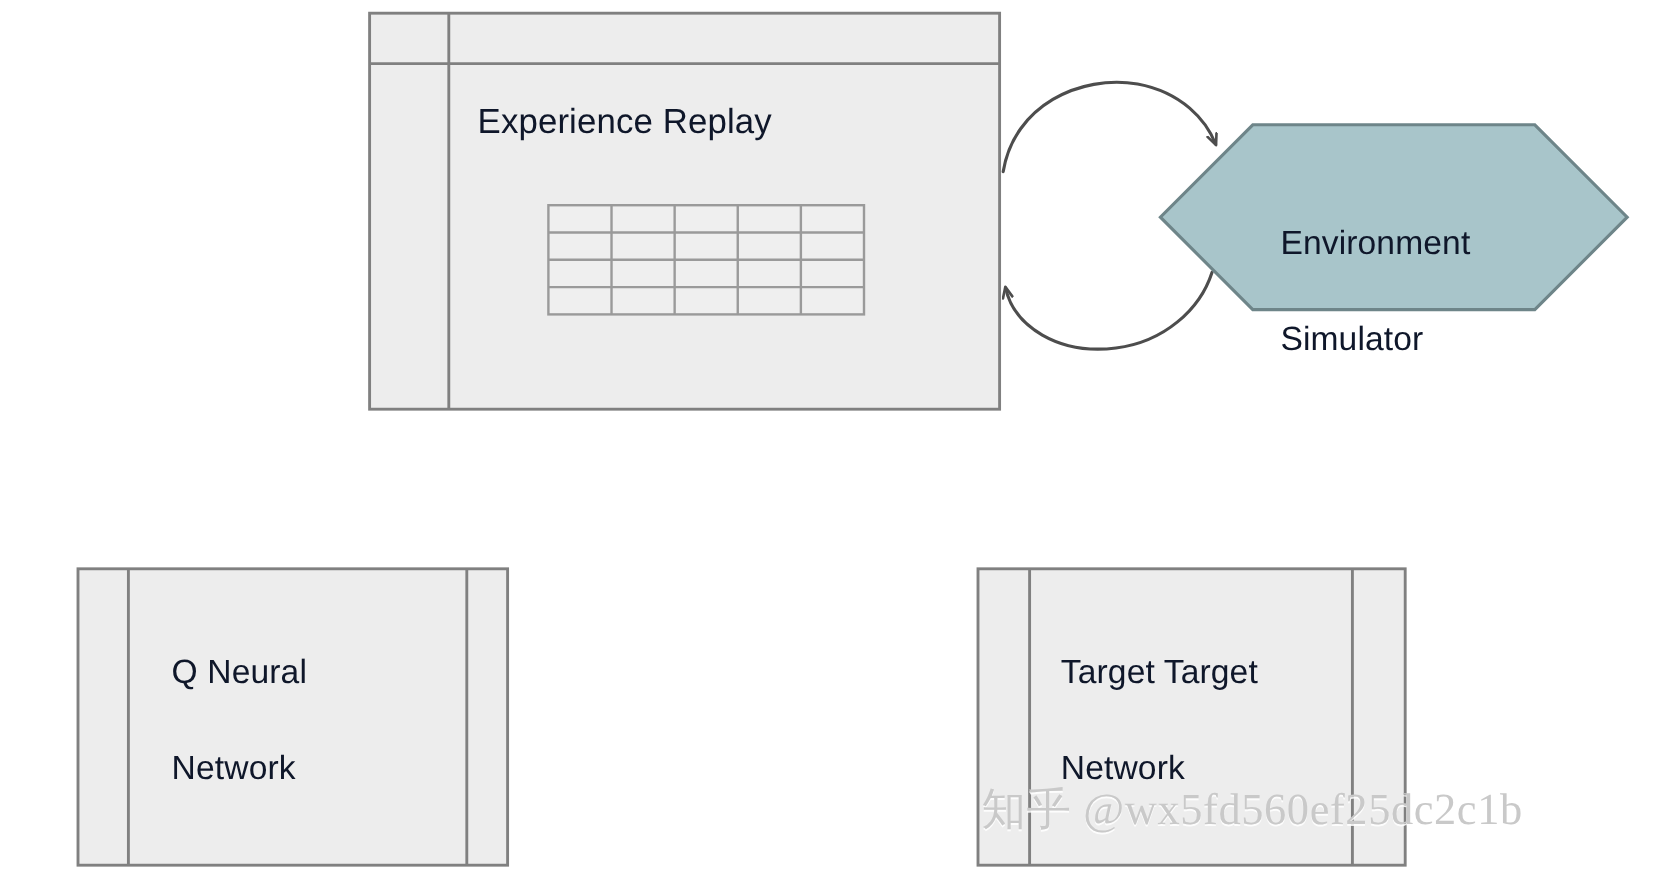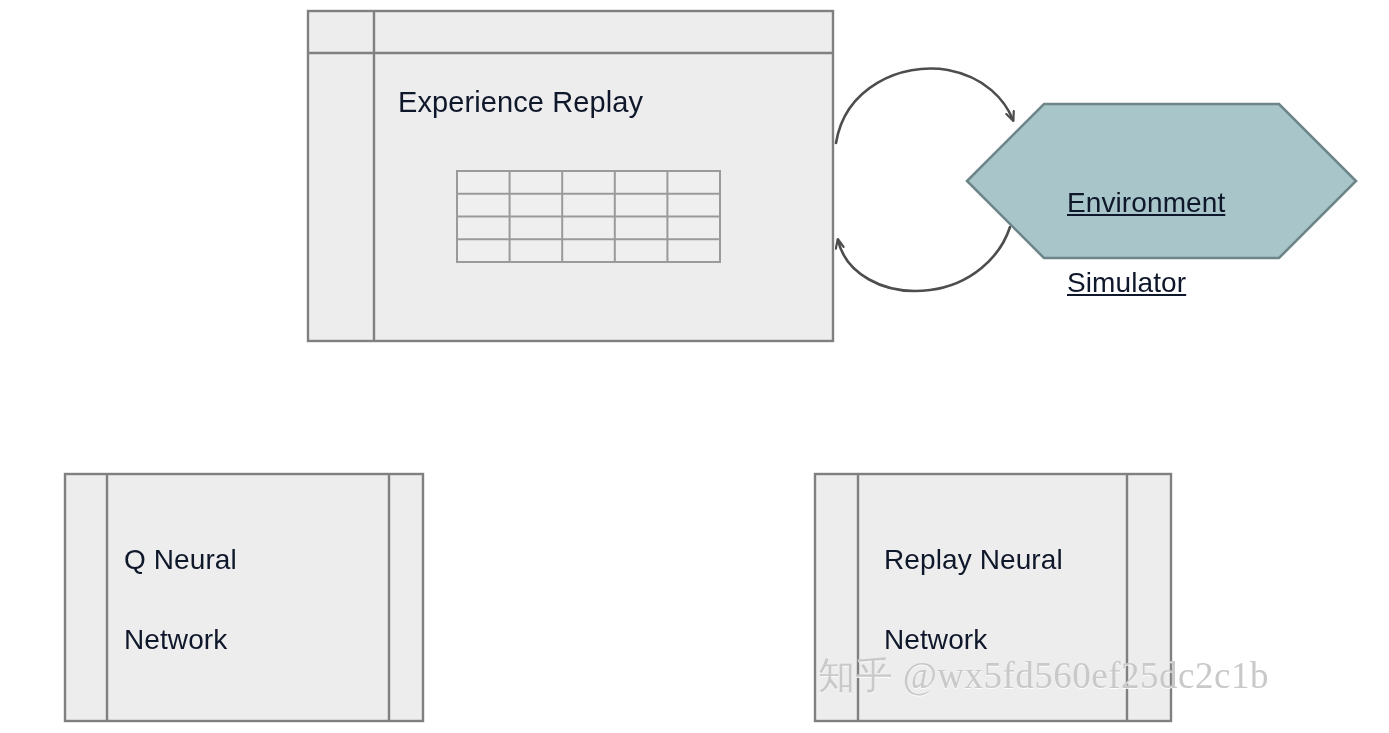--- a/index.html
+++ b/index.html
@@ -35,24 +35,23 @@
     font-family: "Liberation Sans", sans-serif;
   }
   #label-experience-replay {
     left: 398px;
     top: 82px;
     font-size: 29px;
   }
   #label-environment-simulator {
     left: 1067px;
     top: 143px;
-    text-decoration: underline;
   }
   #label-q-network {
-    left: 124px;
+    left: 143px;
     top: 500px;
   }
   #label-target-network {
     left: 884px;
     top: 500px;
   }
   #watermark {
     position: absolute;
     left: 818px;
     top: 654px;
@@ -122,19 +121,19 @@
     <span>Environment</span><br>
     <span>Simulator</span>
   </div>
 
   <div class="node-label" id="label-q-network">
     <span>Q Neural</span><br>
     <span>Network</span>
   </div>
 
   <div class="node-label" id="label-target-network">
-    <span>Replay Neural</span><br>
+    <span>Target Target</span><br>
     <span>Network</span>
   </div>
 
   <div id="watermark">知乎 @wx5fd560ef25dc2c1b</div>
 
 </div>
 
 </body></html>

